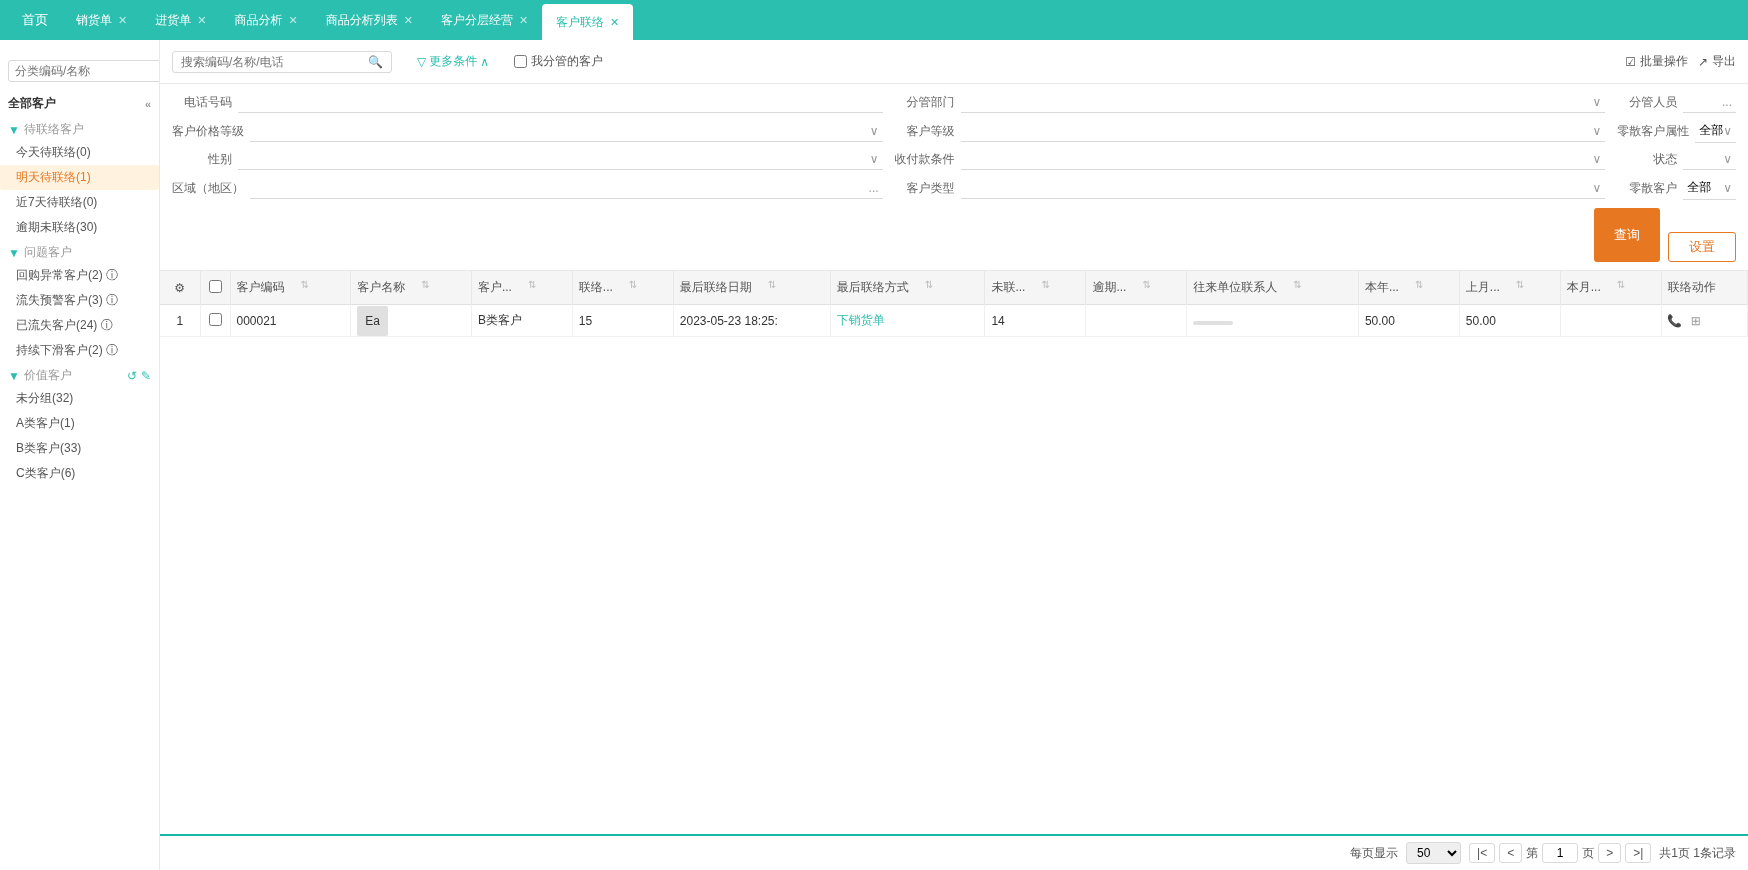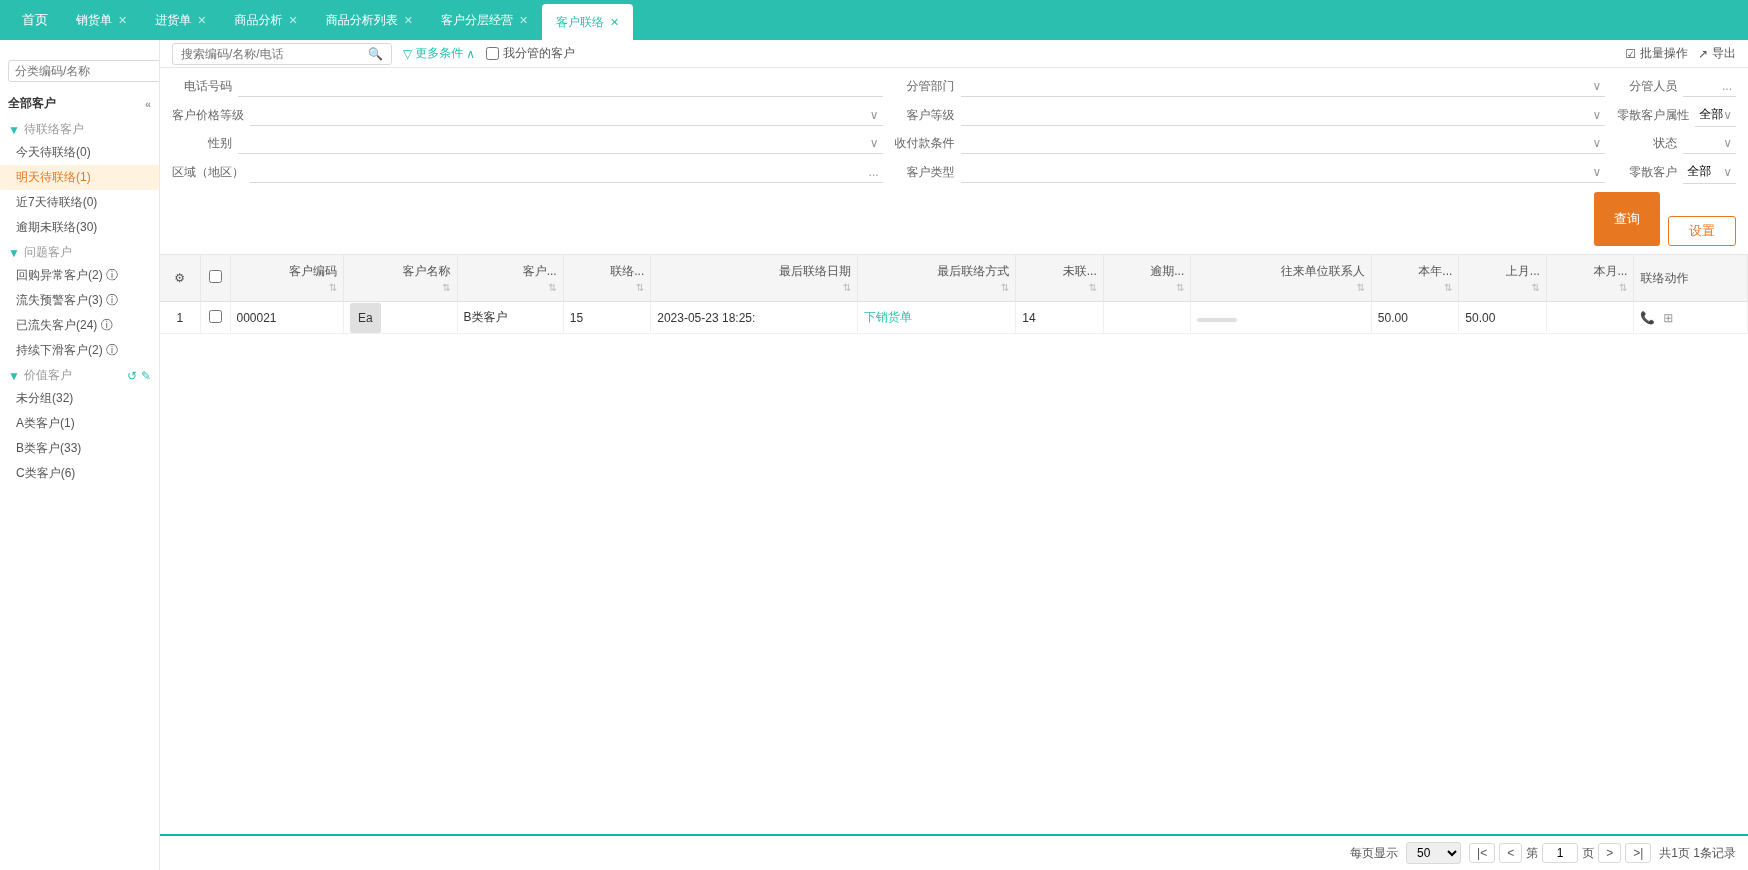--- a/index.html
+++ b/index.html
@@ -50,22 +50,22 @@
       text-overflow: ellipsis; border-radius: 2px;
     }
     .sidebar-item.active { background: #ffe8d6; color: #e87722; }
     .sidebar-item.highlight { background: #fff3e0; color: #e87722; }
 
     
     .right-content { flex: 1; display: flex; flex-direction: column; overflow: hidden; }
 
     
     .toolbar {
-      display: flex; align-items: center; padding: 2px 12px; background: #fff;
-      border-bottom: 1px solid #e8e8e8; gap: 3px;
+      display: flex; align-items: center; padding: 10px 12px; background: #fff;
+      border-bottom: 1px solid #e8e8e8; gap: 17px;
     }
     .toolbar-search {
       display: flex; align-items: center; border: 1px solid #d9d9d9; border-radius: 3px;
       padding: 3px 8px; background: #fff; min-width: 220px;
     }
     .toolbar-search input {
       border: none; outline: none; font-size: 12px; color: #999; flex: 1; background: transparent;
     }
     .toolbar-search .icon { color: #f0a060; cursor: pointer; margin-left: 4px; }
     .more-conditions {
@@ -92,21 +92,21 @@
     thead tr { background: #f5f5f5; border-bottom: 1px solid #e0e0e0; }
     th {
       padding: 8px 6px; text-align: left; color: #555; font-weight: normal;
       border-right: 1px solid #e8e8e8; white-space: nowrap; position: sticky; top: 0;
       background: #f5f5f5;
     }
     td {
       padding: 7px 6px; border-bottom: 1px solid #f0f0f0; border-right: 1px solid #f0f0f0;
       color: #333; white-space: nowrap;
     }
-    .th-sort { display: flex; align-items: flex-end; gap: 2px; cursor: pointer; flex-direction: column; }
+    .th-sort { display: flex; align-items: flex-start; gap: 16px; cursor: pointer; }
     .sort-icon { color: #bbb; font-size: 10px; }
     .link-text { color: #2bbfaf; cursor: pointer; text-decoration: none; }
     .action-icons { display: flex; gap: 8px; color: #999; cursor: pointer; }
 
     
     .footer {
       display: flex; align-items: center; justify-content: flex-end;
       padding: 6px 12px; background: #fff; border-top: 2px solid #14b8a6;
       height: 36px;
     }

